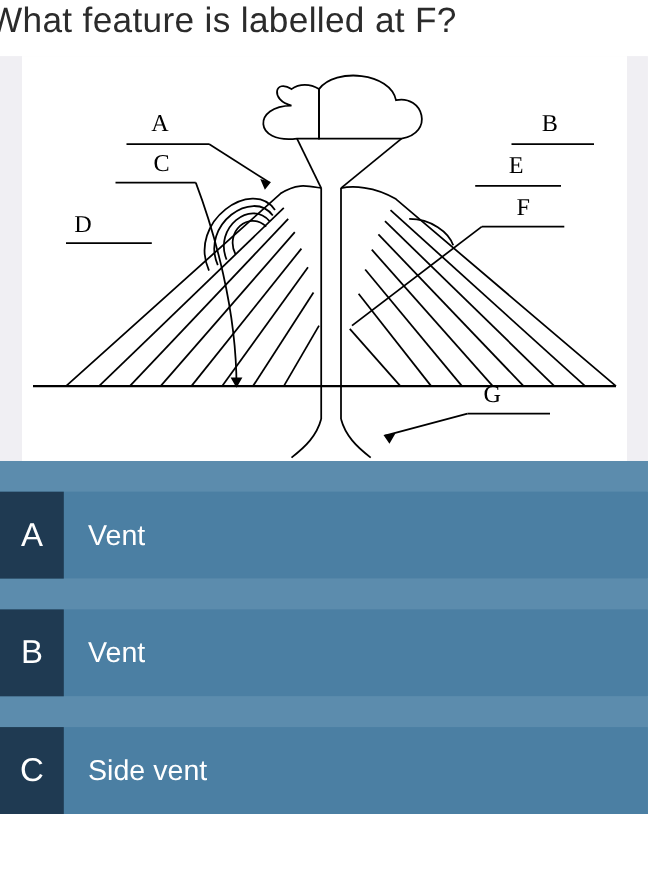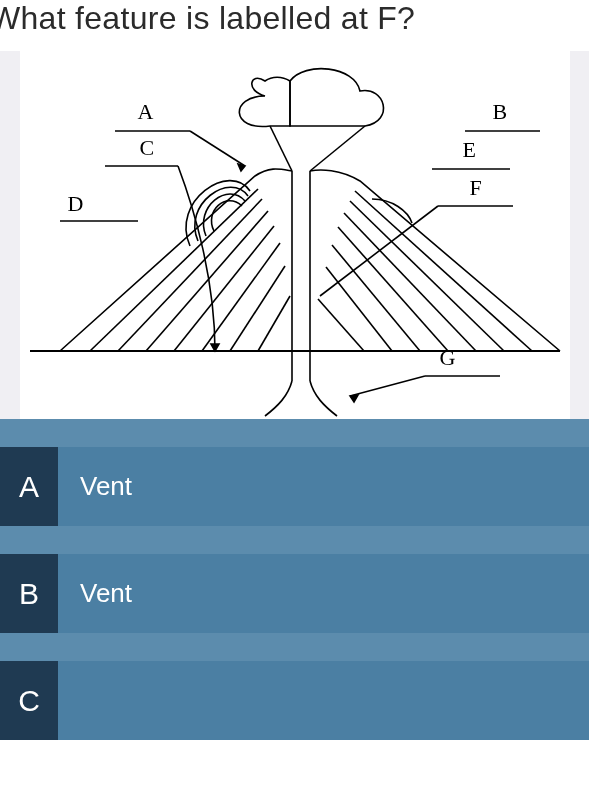--- a/index.html
+++ b/index.html
@@ -163,14 +163,15 @@
     <div class="answer-text">Vent</div>
   </div>
   <div class="spacer"></div>
   <div class="answer">
     <div class="answer-letter">B</div>
     <div class="answer-text">Vent</div>
   </div>
   <div class="spacer"></div>
   <div class="answer">
     <div class="answer-letter">C</div>
+    <div class="answer-text">Side vent</div>
   </div>
 </div>
 
 </body></html>

